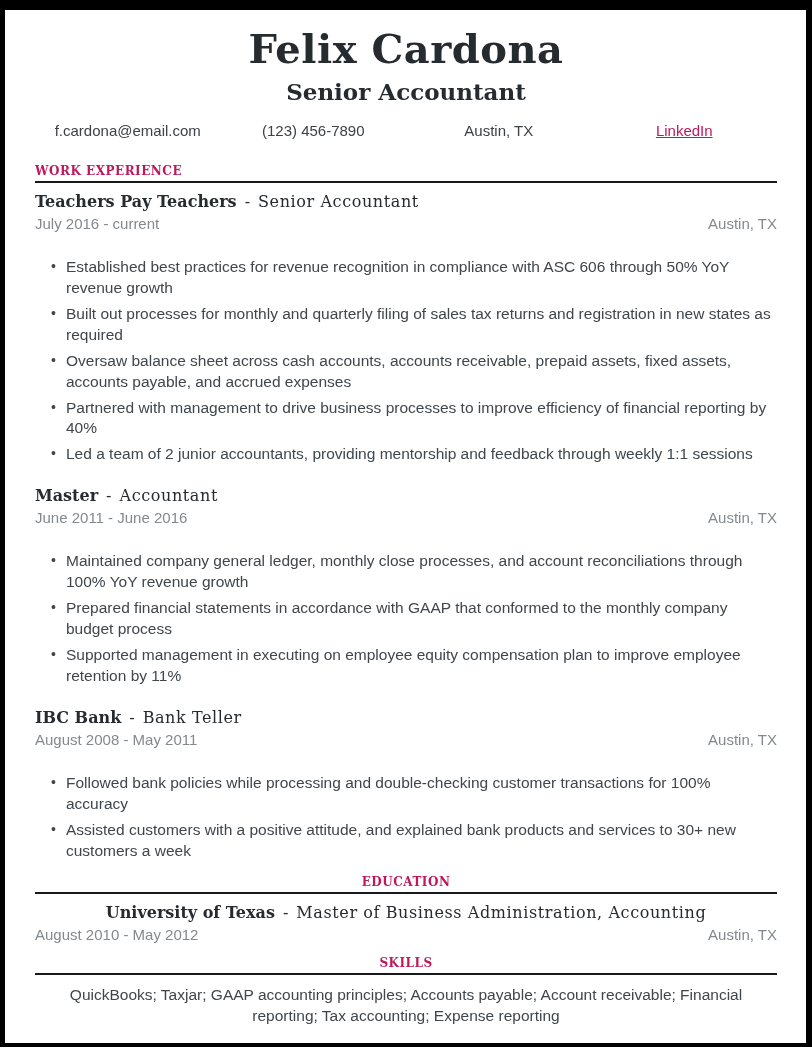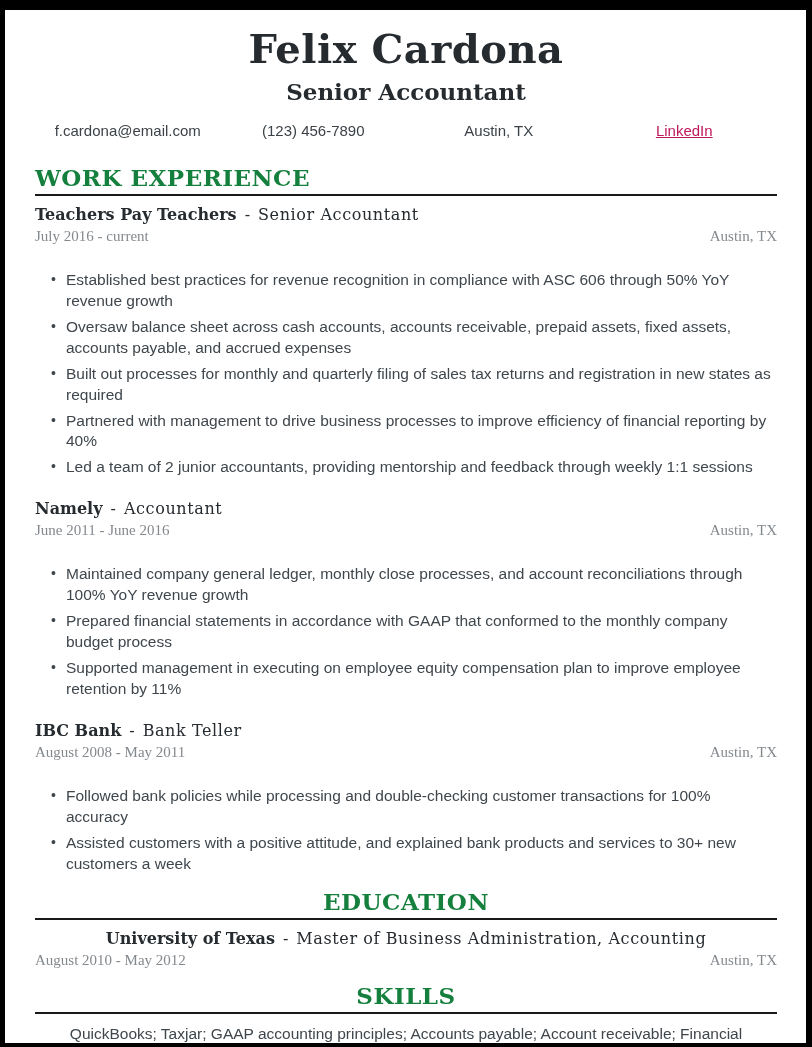--- a/index.html
+++ b/index.html
@@ -49,23 +49,23 @@
   .contact-bar a {
     color: #be185d;
     text-decoration: underline;
     cursor: pointer;
   }
   
   .section-heading {
     margin: 0;
     font-family: "DejaVu Serif", "Liberation Serif", serif;
     font-weight: 700;
-    font-size: 23px;
+    font-size: 12px;
     letter-spacing: 0.5px;
-    color: #15803d;
+    color: #be185d;
   }
   .section-rule {
     border: none;
     border-top: 2px solid #17191b;
     margin: 3px 0 0 0;
   }
   .section { margin-top: 25px; }
   .section.gap-lg { margin-top: 13px; text-align: center; }
   
   .entry { margin-top: 9px; }
@@ -78,21 +78,20 @@
   }
   .entry-head .company { font-weight: 700; }
   .entry-head .sep { font-weight: 400; margin: 0 8px; color: #262b30; }
   .entry-head .role { font-weight: 400; letter-spacing: 0.6px; }
   .entry-meta {
     display: flex;
     justify-content: space-between;
     margin-top: 3px;
     font-size: 15px;
     color: #84898e;
-    font-family: Liberation Serif, serif;
   }
   ul.bullets {
     list-style: none;
     margin: 25px 0 0 0;
     padding: 0 0 0 31px;
   }
   ul.bullets li {
     position: relative;
     font-size: 15.5px;
     line-height: 1.35;
@@ -137,30 +136,30 @@
   <article class="entry">
     <div class="entry-head">
       <span class="company">Teachers Pay Teachers</span><span class="sep">-</span><span class="role">Senior Accountant</span>
     </div>
     <div class="entry-meta">
       <span>July 2016 - current</span>
       <span>Austin, TX</span>
     </div>
     <ul class="bullets">
             <li>Established best practices for revenue recognition in compliance with ASC 606 through 50% YoY revenue growth</li>
+            <li>Built out processes for monthly and quarterly filing of sales tax returns and registration in new states as required</li>
             <li>Oversaw balance sheet across cash accounts, accounts receivable, prepaid assets, fixed assets, accounts payable, and accrued expenses</li>
-            <li>Built out processes for monthly and quarterly filing of sales tax returns and registration in new states as required</li>
             <li>Partnered with management to drive business processes to improve efficiency of financial reporting by 40%</li>
             <li>Led a team of 2 junior accountants, providing mentorship and feedback through weekly 1:1 sessions</li>
           </ul>
   </article>
 
   <article class="entry">
     <div class="entry-head">
-      <span class="company">Namely</span><span class="sep">-</span><span class="role">Accountant</span>
+      <span class="company">Master</span><span class="sep">-</span><span class="role">Accountant</span>
     </div>
     <div class="entry-meta">
       <span>June 2011 - June 2016</span>
       <span>Austin, TX</span>
     </div>
     <ul class="bullets">
             <li>Maintained company general ledger, monthly close processes, and account reconciliations through 100% YoY revenue growth</li>
             <li>Prepared financial statements in accordance with GAAP that conformed to the monthly company budget process</li>
             <li>Supported management in executing on employee equity compensation plan to improve employee retention by 11%</li>
           </ul>

